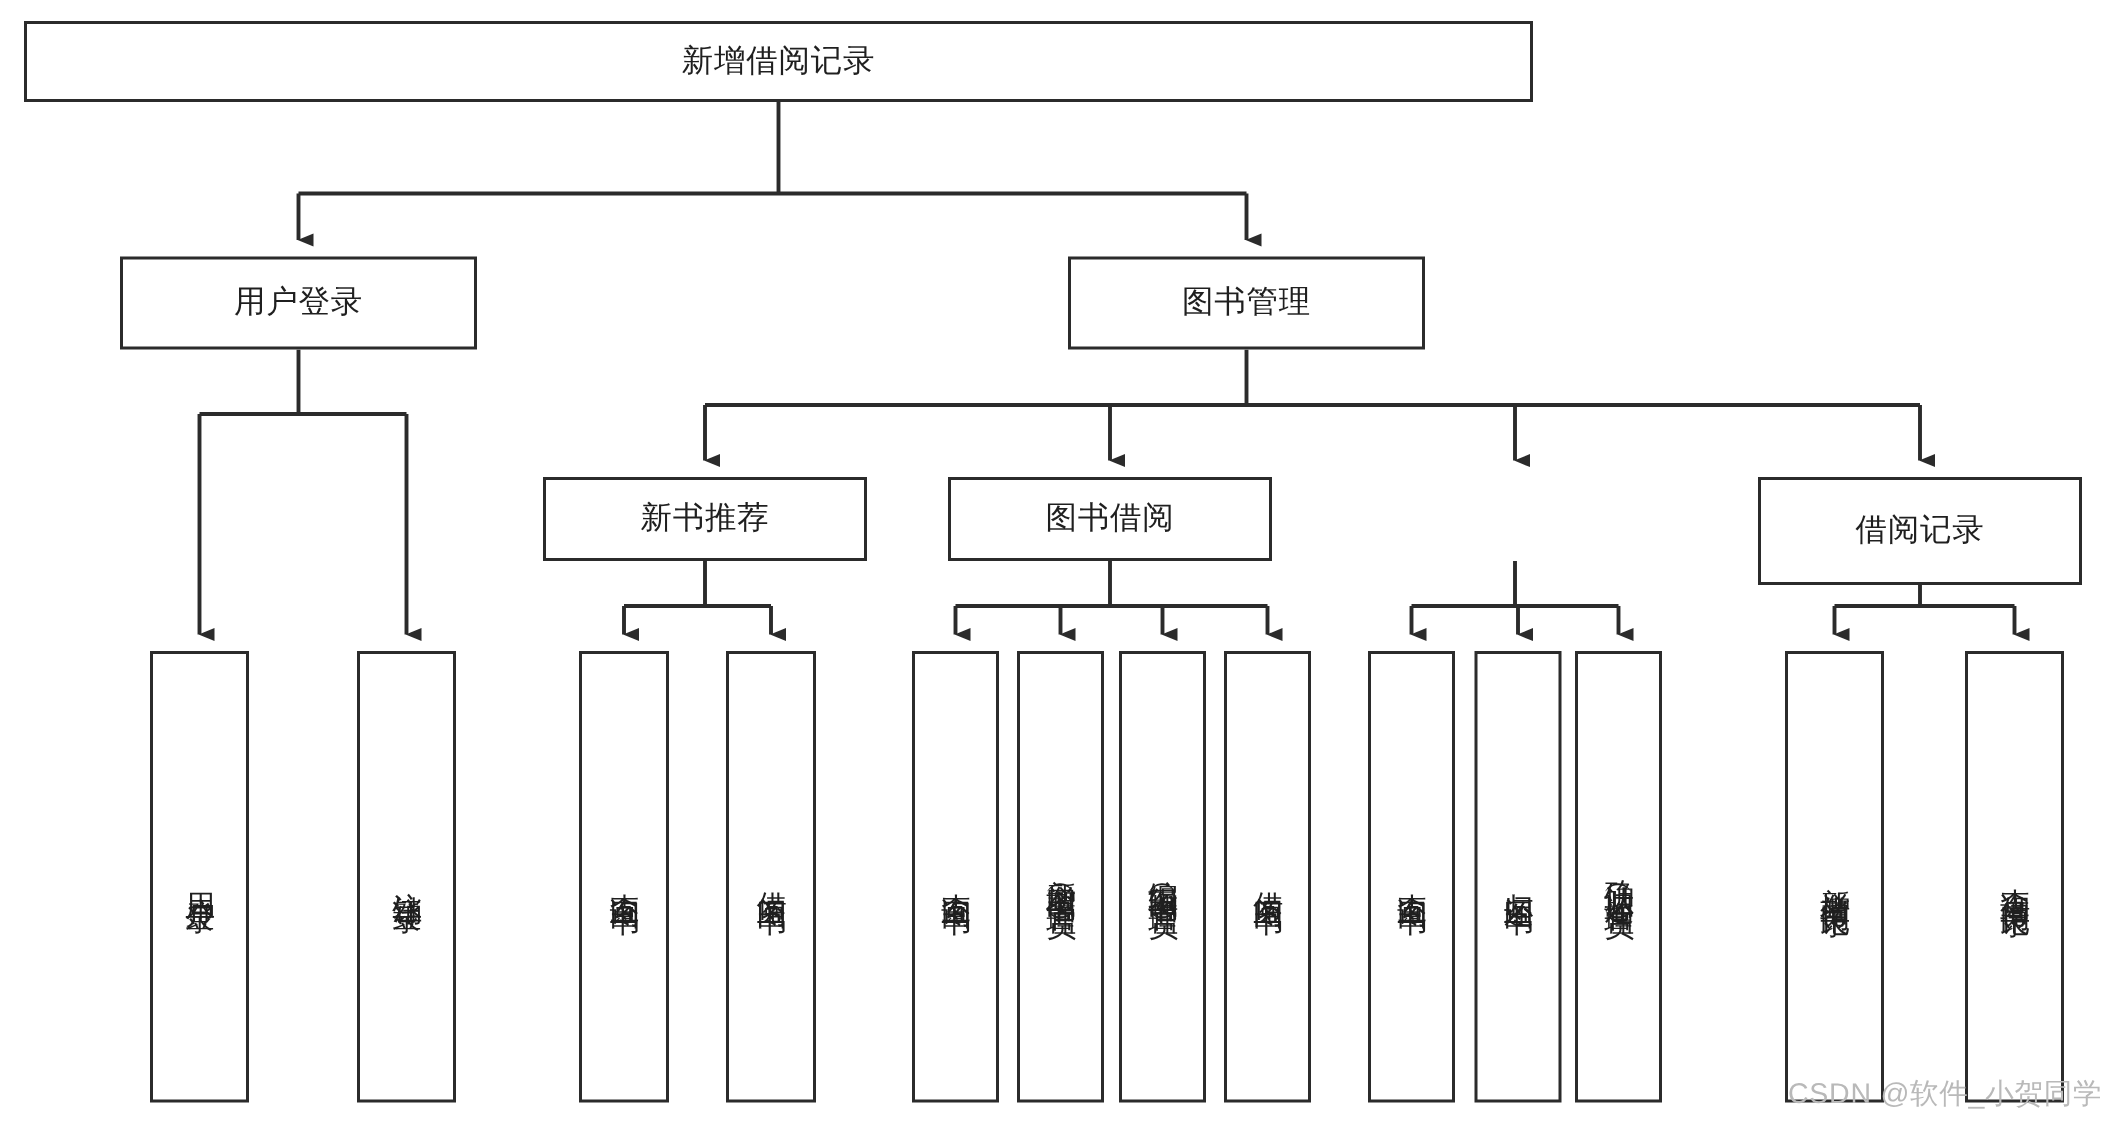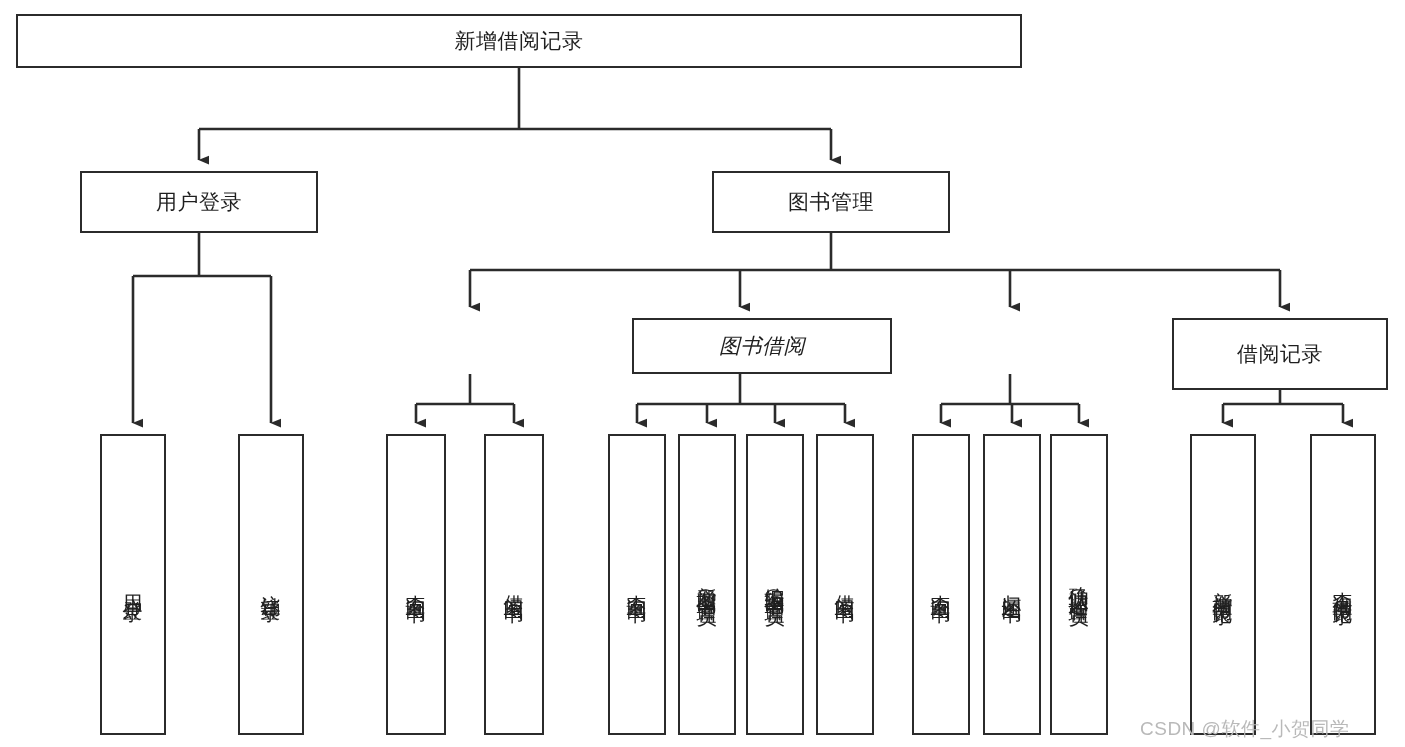--- a/index.html
+++ b/index.html
@@ -118,21 +118,24 @@
     <span>新增借阅记录</span>
   </div>
 
   <div class="node h" style="left:80px; top:171px; width:238px; height:62px;">
     <span>用户登录</span>
   </div>
   <div class="node h" style="left:712px; top:171px; width:238px; height:62px;align-items:center;">
     <span>图书管理</span>
   </div>
 
-  <div class="node h" style="left:632px; top:318px; width:260px; height:56px;font-style:italic;">
+  <div class="node h" style="left:362px; top:318px; width:216px; height:56px;">
+    <span>新书推荐</span>
+  </div>
+  <div class="node h" style="left:632px; top:318px; width:216px; height:56px;">
     <span>图书借阅</span>
   </div>
   <div class="node h" style="left:1172px; top:318px; width:216px; height:72px;">
     <span>借阅记录</span>
   </div>
 
   <div class="node v" style="left:100px; top:434px; width:66px; height:301px;">
     <span class="vlabel">用户登录</span>
   </div>
   <div class="node v" style="left:238px; top:434px; width:66px; height:301px;">
@@ -169,15 +172,15 @@
     <span class="vlabel">确认归还（管理员）</span>
   </div>
 
   <div class="node v" style="left:1190px; top:434px; width:66px; height:301px;">
     <span class="vlabel">新增借阅记录</span>
   </div>
   <div class="node v" style="left:1310px; top:434px; width:66px; height:301px;">
     <span class="vlabel">查询借阅记录</span>
   </div>
 
-  <div class="watermark" style="left:1140px; top:716px;text-align:right;">CSDN @软件_小贺同学</div>
+  <div class="watermark" style="left:1192px; top:716px;text-align:right;">CSDN @软件_小贺同学</div>
 
 </div>
 
 </body></html>

